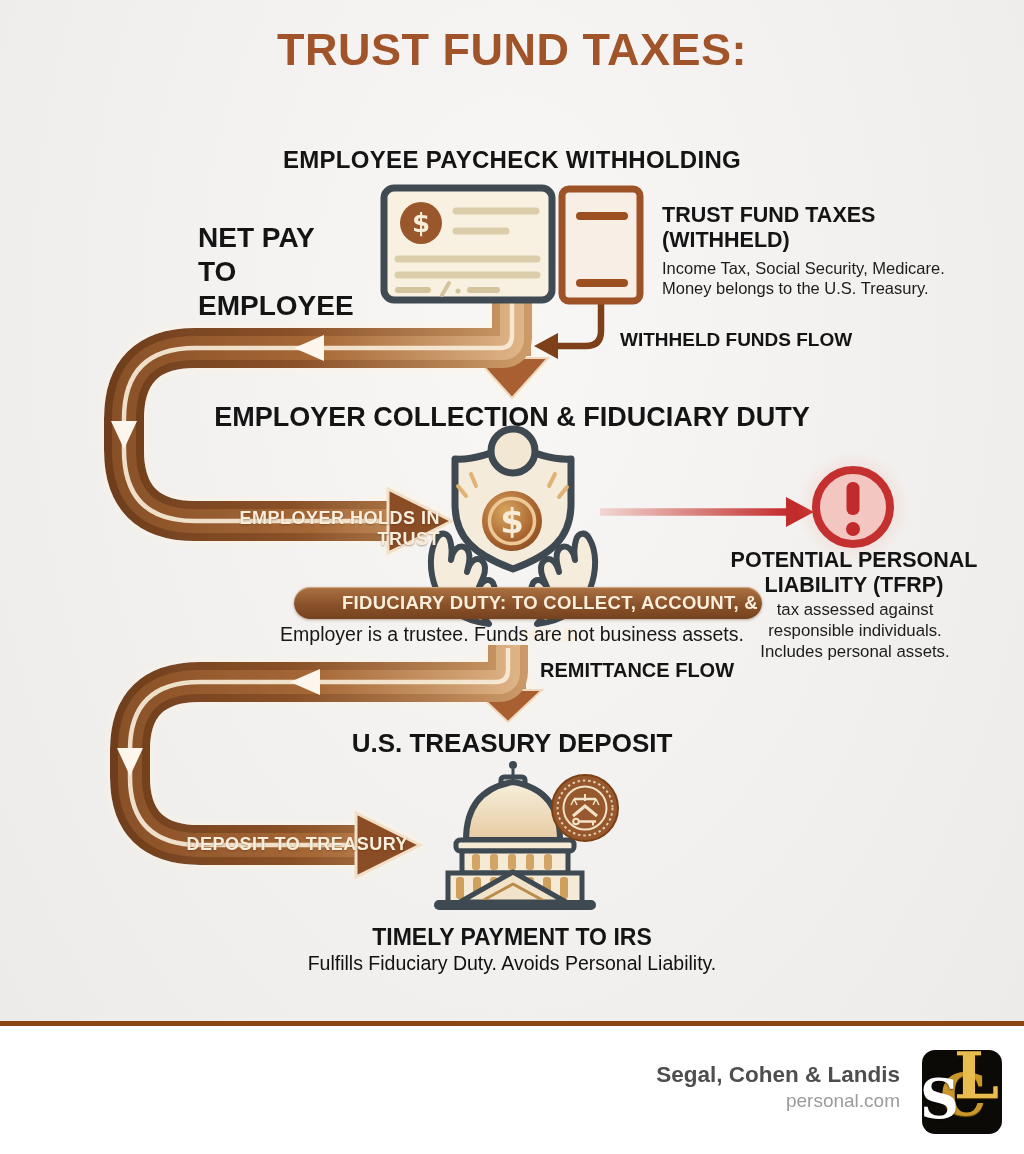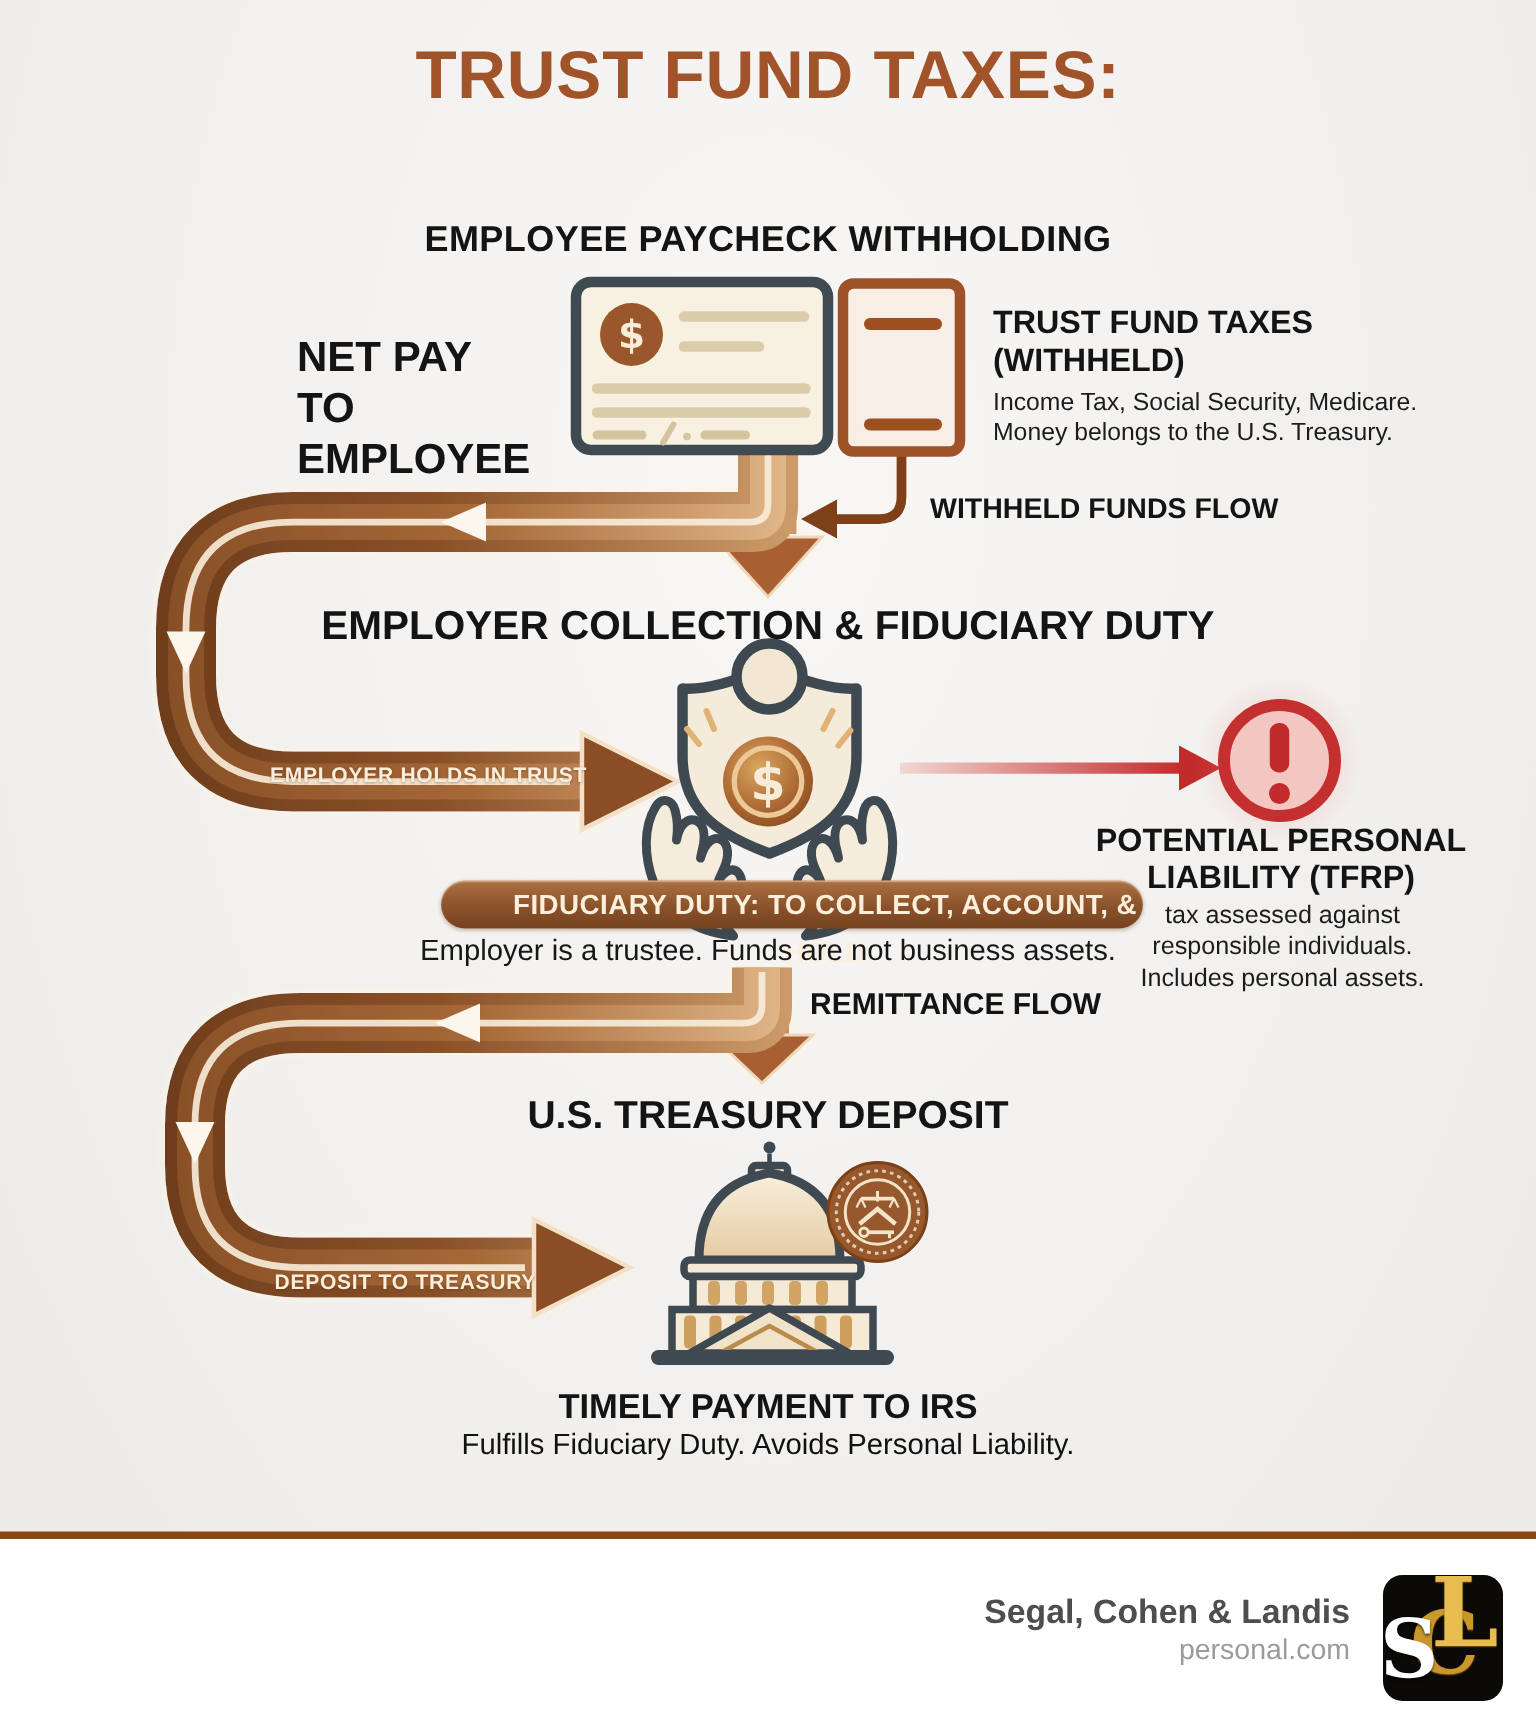--- a/index.html
+++ b/index.html
@@ -13,23 +13,23 @@
   .t1{top:24px;font-size:45px;font-weight:bold;color:#A1542A;letter-spacing:.5px;}
   .t2{top:72px;font-size:41px;font-weight:bold;color:#3E4A54;letter-spacing:-.5px;}
   .h-sec{font-weight:bold;color:#141414;}
   .s1h{top:146px;font-size:24px;letter-spacing:.3px;}
   .s2h{top:402px;font-size:27px;}
   .s3h{top:728px;font-size:26px;}
   .netpay{left:198px;top:221px;width:160px;font-size:28px;font-weight:bold;color:#141414;line-height:1.22;}
   .wh-head{left:662px;top:203px;width:240px;font-size:21.5px;font-weight:bold;color:#141414;line-height:1.18;}
   .wh-body{left:662px;top:258px;width:310px;font-size:16.5px;color:#1c1c1c;line-height:1.24;}
   .flowlab{left:620px;top:329px;font-size:19px;font-weight:bold;color:#141414;}
-  .pipe-label{font-size:14px;font-weight:bold;color:#F8EEDB;letter-spacing:.5px;text-align:left;text-shadow:0 1px 2px rgba(90,45,10,.45);}
+  .pipe-label{font-size:18px;font-weight:bold;color:#F8EEDB;letter-spacing:.5px;text-align:right;text-shadow:0 1px 2px rgba(90,45,10,.45);}
   .holds{left:180px;top:508px;width:260px;}
-  .deposit{left:183px;top:834px;width:225px;margin-top:12px;}
+  .deposit{left:183px;top:834px;width:225px;}
   .banner{
     left:294px;top:587px;width:424px;height:32px;border-radius:17px;
     background:linear-gradient(180deg,#AC7243 0%,#8A522A 55%,#76421F 100%);
     box-shadow:0 1px 3px rgba(100,55,20,.4), inset 0 1px 1px rgba(255,235,210,.5);
     color:#FBEEDA;font-size:18.5px;font-weight:bold;text-align:center;line-height:32px;letter-spacing:.3px;padding-left:44px;
   }
   .subtext{top:623px;font-size:19.5px;color:#171717;}
   .remit{left:540px;top:659px;font-size:20px;font-weight:bold;color:#141414;}
   .liab-head{left:728px;top:548px;width:252px;text-align:center;font-size:21.5px;font-weight:bold;color:#141414;line-height:1.18;}
   .liab-body{left:740px;top:600px;width:230px;text-align:center;font-size:16.8px;color:#1c1c1c;line-height:1.24;}

